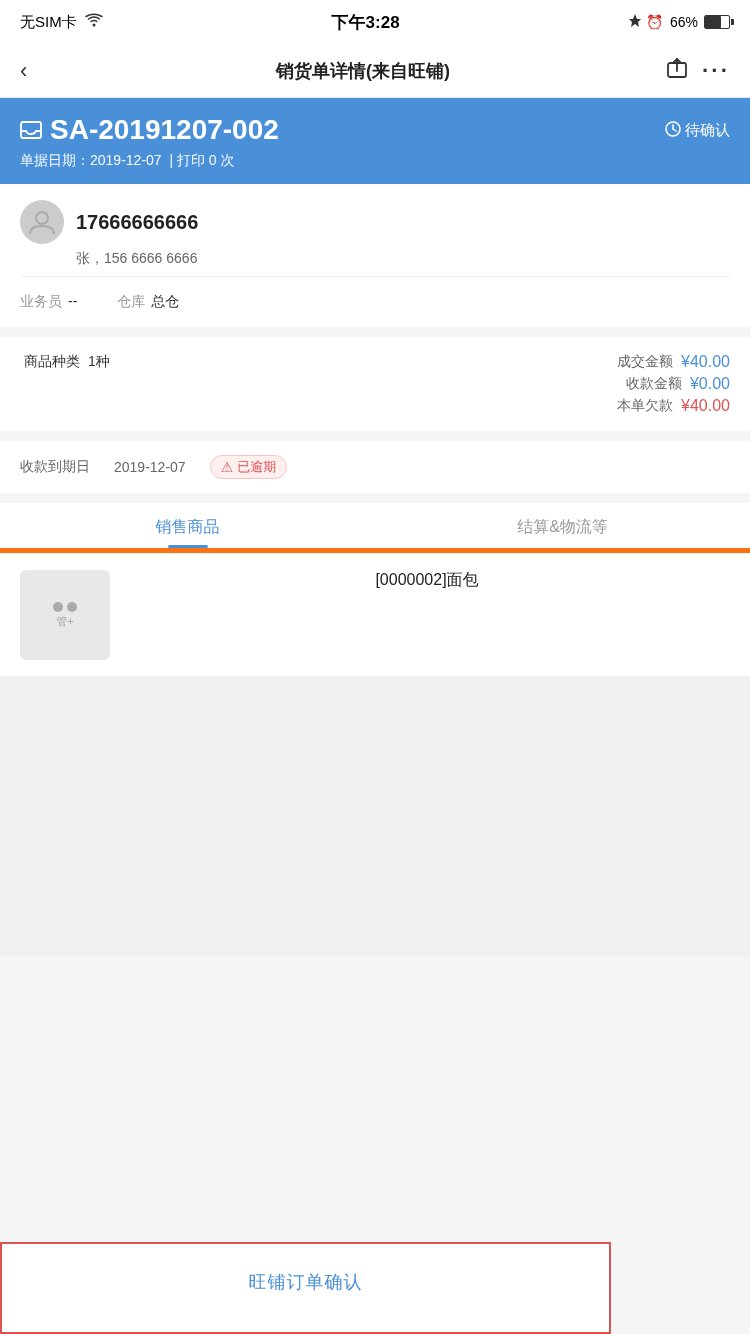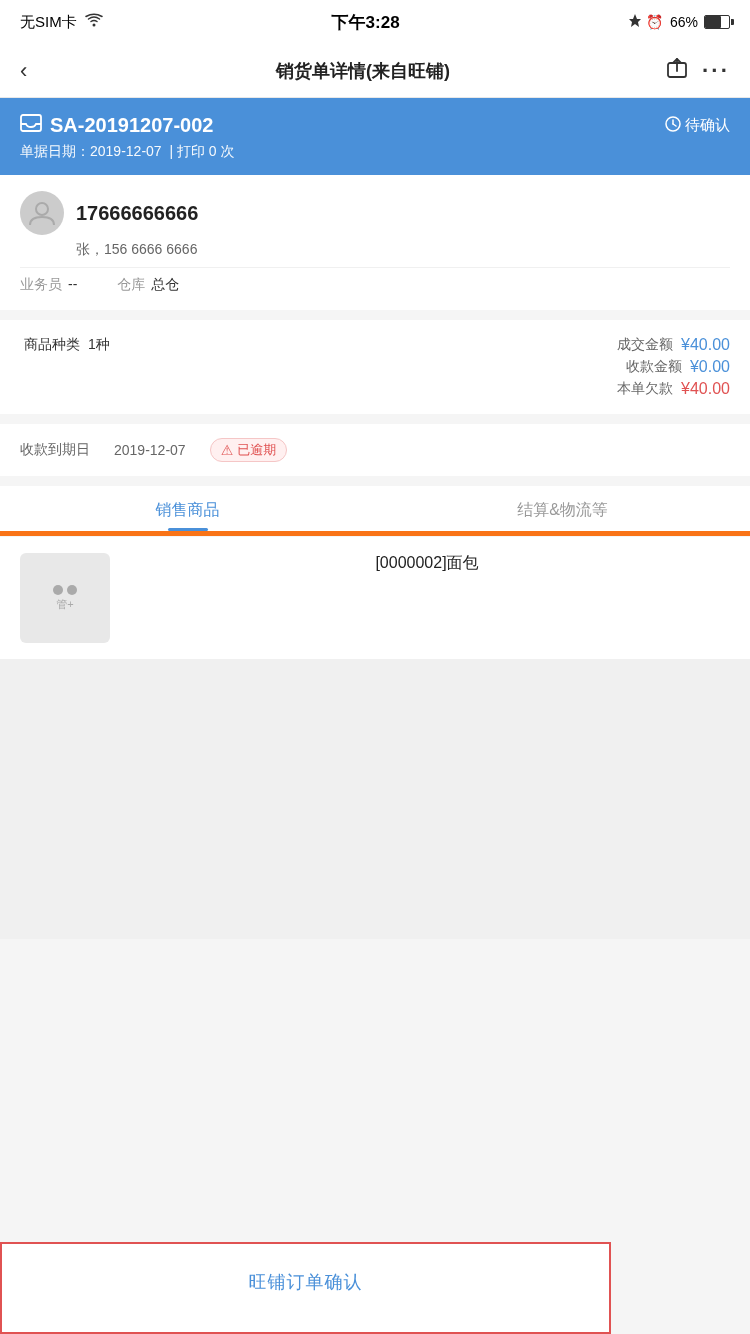--- a/index.html
+++ b/index.html
@@ -65,21 +65,21 @@
       display: flex;
       align-items: center;
       justify-content: space-between;
       margin-bottom: 6px;
     }
     .order-id {
       display: flex;
       align-items: flex-start;
       gap: 8px;
       color: #fff;
-      font-size: 20px;
+      font-size: 28px;
       font-weight: 700;
     }
     .order-status {
       display: flex;
       align-items: center;
       gap: 4px;
       color: #fff;
       font-size: 15px;
     }
     .order-meta {
@@ -122,21 +122,21 @@
       color: #666;
       margin-left: 56px;
       margin-bottom: 8px;
     }
     .customer-info-row {
       display: flex;
       gap: 40px;
       margin-left: 0;
       font-size: 14px;
       color: #666;
-      padding-top: 8px;
+      padding-top: 16px;
       border-top: 1px solid #f0f0f0;
       margin-top: 4px;
     }
     .customer-info-item { display: flex; gap: 6px; }
     .info-label { color: #999; }
     .info-value { color: #333; }
 
     
     .summary-card {
       background: #fff;

